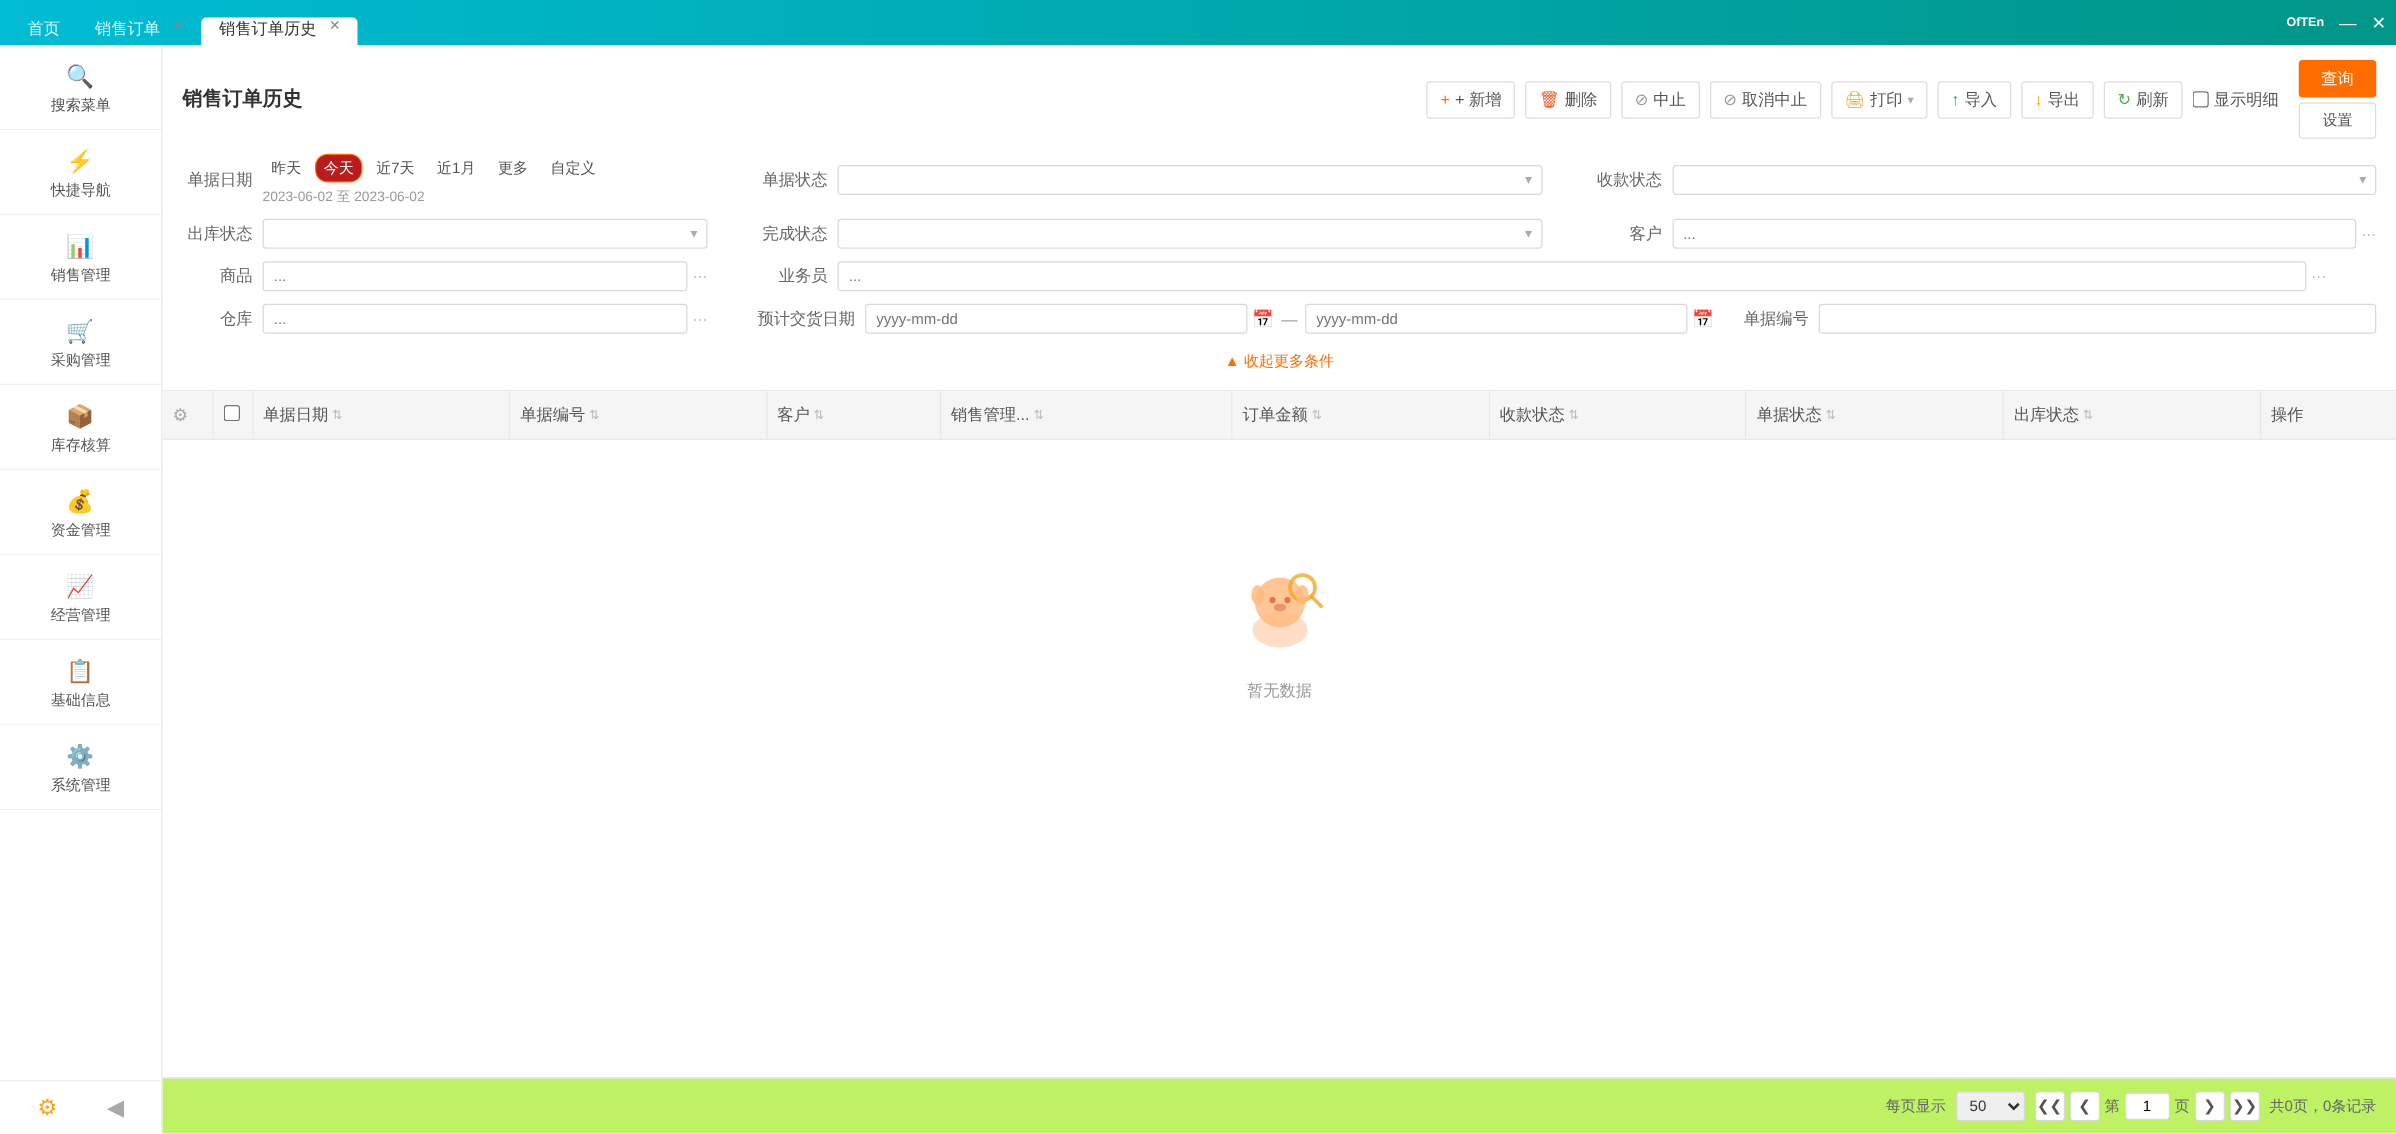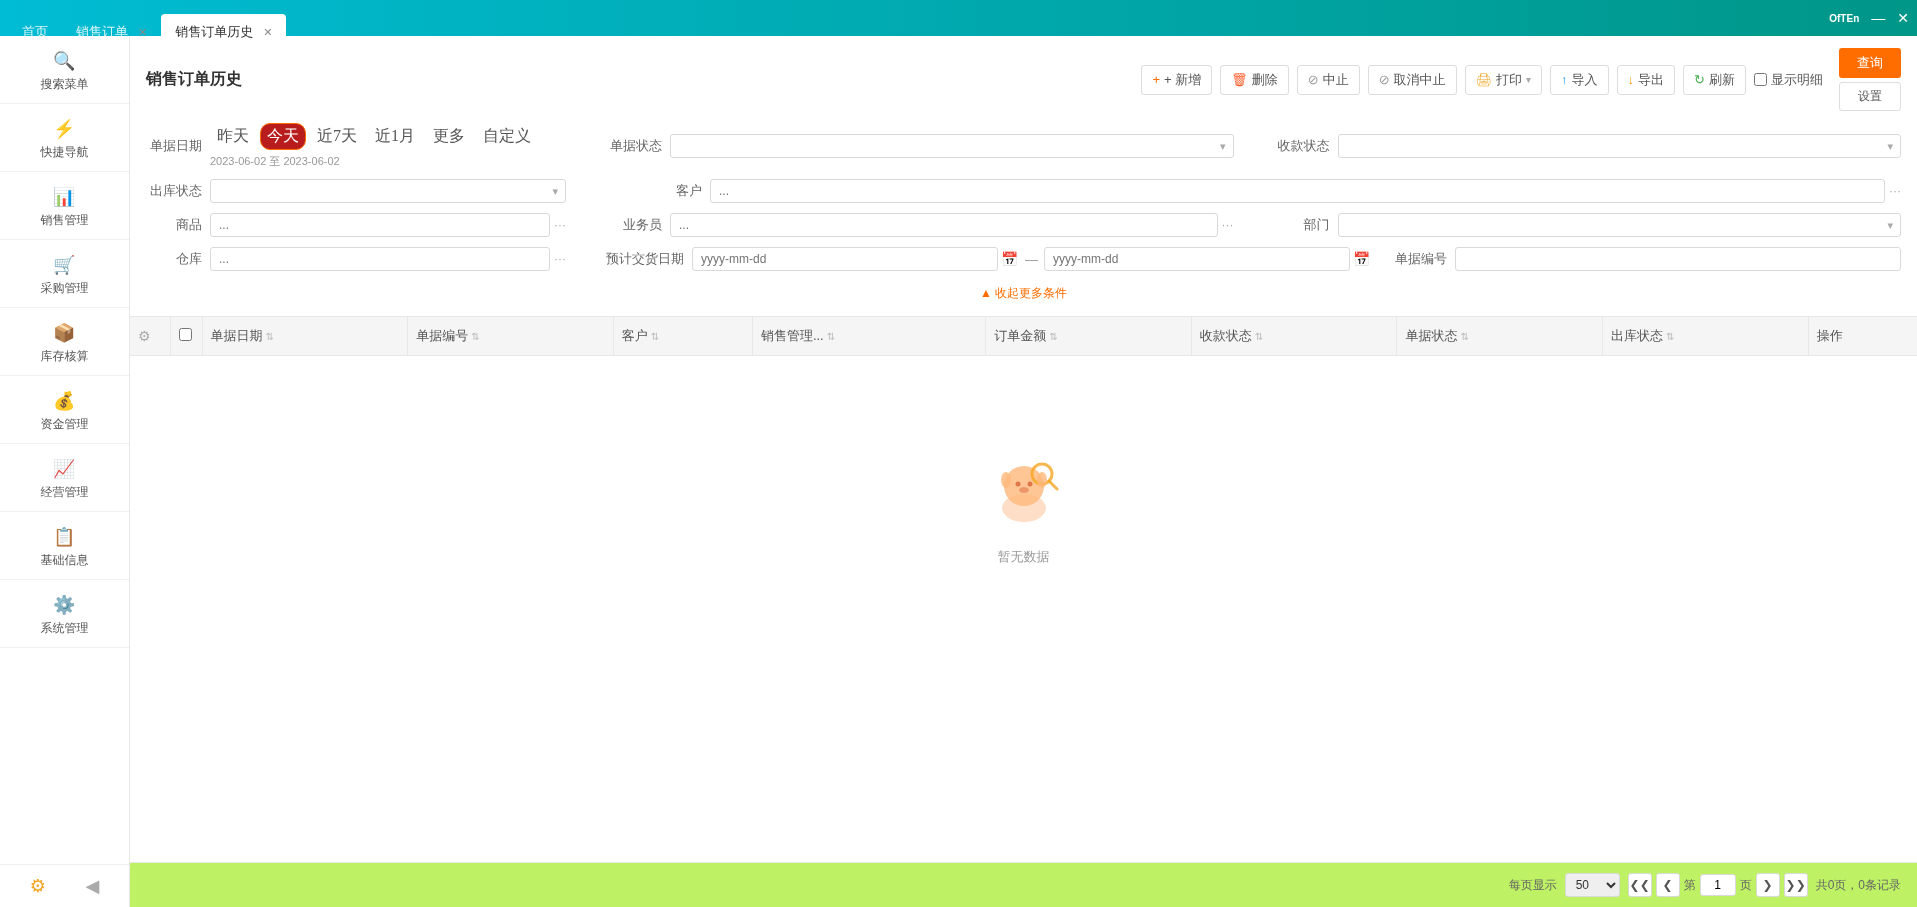--- a/index.html
+++ b/index.html
@@ -12,21 +12,21 @@
       display: flex;
       align-items: center;
       padding: 0 8px;
       color: white;
       flex-shrink: 0;
     }
     .top-bar-tabs { display: flex; align-items: center; flex: 1; height: 100%; }
     .top-tab {
       height: 100%;
       display: flex;
-      align-items: center;
+      align-items: flex-start;
       padding: 0 14px;
       color: rgba(255,255,255,0.85);
       cursor: pointer;
       font-size: 13px;
       position: relative;
       gap: 6px;
       margin-top: 28px;
     }
     .top-tab.active {
       background: white;
@@ -200,25 +200,24 @@
     }
     .date-quick-btns {
       display: flex;
       align-items: center;
       gap: 4px;
       flex-shrink: 0;
     }
     .date-quick-btn {
       padding: 2px 6px;
       border-radius: 3px;
-      font-size: 16px;
+      font-size: 12px;
       cursor: pointer;
       border: 1px solid transparent;
       color: #555;
-      font-family: Liberation Serif, serif;
     }
     .date-quick-btn.active {
       background: #b91c1c;
       color: white;
       border-color: #ff6d00;
       border-radius: 10px;
     }
     .date-range-text { font-size: 11px; color: #999; margin-top: 2px; }
     .date-input-group {
       display: flex;
@@ -497,20 +496,28 @@
         <div class="filter-row">
           <div class="filter-item" style="min-width:380px;max-width:420px;">
             <span class="filter-label">出库状态</span>
             <div class="select-wrapper">
               <select class="filter-select">
                 <option value=""></option>
               </select>
             </div>
           </div>
           <div style="width:40px;"></div>
+          <div class="filter-item" style="flex:1;">
+            <span class="filter-label">完成状态</span>
+            <div class="select-wrapper">
+              <select class="filter-select">
+                <option value=""></option>
+              </select>
+            </div>
+          </div>
           <div style="width:40px;"></div>
           <div class="filter-item" style="flex:1;">
             <span class="filter-label">客户</span>
             <input class="filter-input" placeholder="..." style="">
             <span class="dots-btn">···</span>
           </div>
         </div>
 
         <div class="filter-row">
           <div class="filter-item" style="min-width:380px;max-width:420px;">
@@ -518,28 +525,20 @@
             <input class="filter-input" placeholder="..." style="">
             <span class="dots-btn">···</span>
           </div>
           <div style="width:40px;"></div>
           <div class="filter-item" style="flex:1;">
             <span class="filter-label">业务员</span>
             <input class="filter-input" placeholder="..." style="">
             <span class="dots-btn">···</span>
           </div>
           <div style="width:40px;"></div>
-          <div class="filter-item" style="flex:1;">
-            <span class="filter-label">部门</span>
-            <div class="select-wrapper">
-              <select class="filter-select">
-                <option value=""></option>
-              </select>
-            </div>
-          </div>
         </div>
 
         <div class="filter-row">
           <div class="filter-item" style="min-width:380px;max-width:420px;">
             <span class="filter-label">仓库</span>
             <input class="filter-input" placeholder="..." style="">
             <span class="dots-btn">···</span>
           </div>
           <div style="width:40px;"></div>
           <div class="filter-item" style="flex:1.5;">

